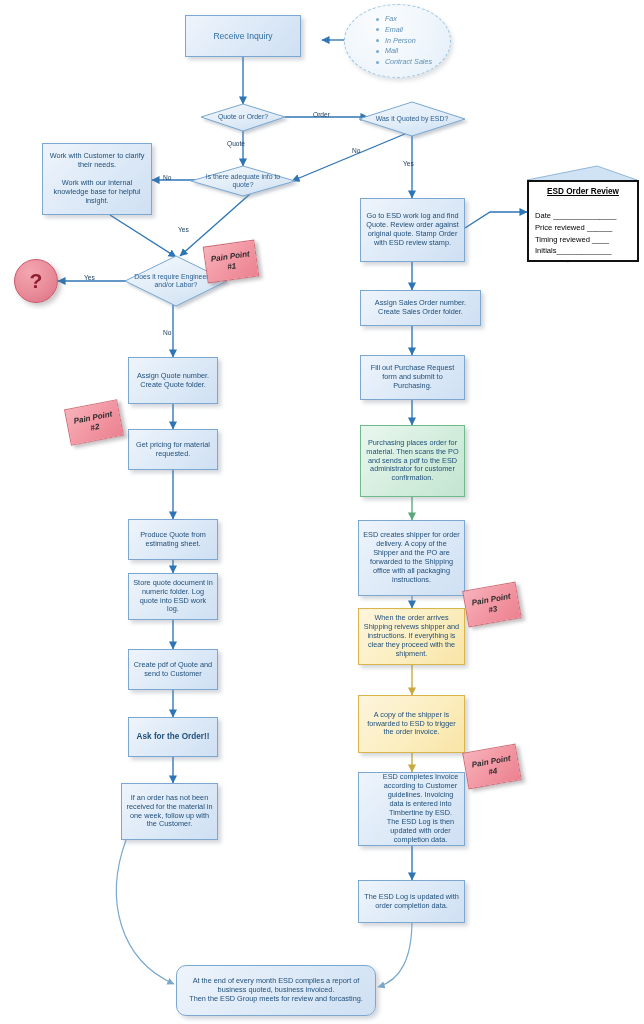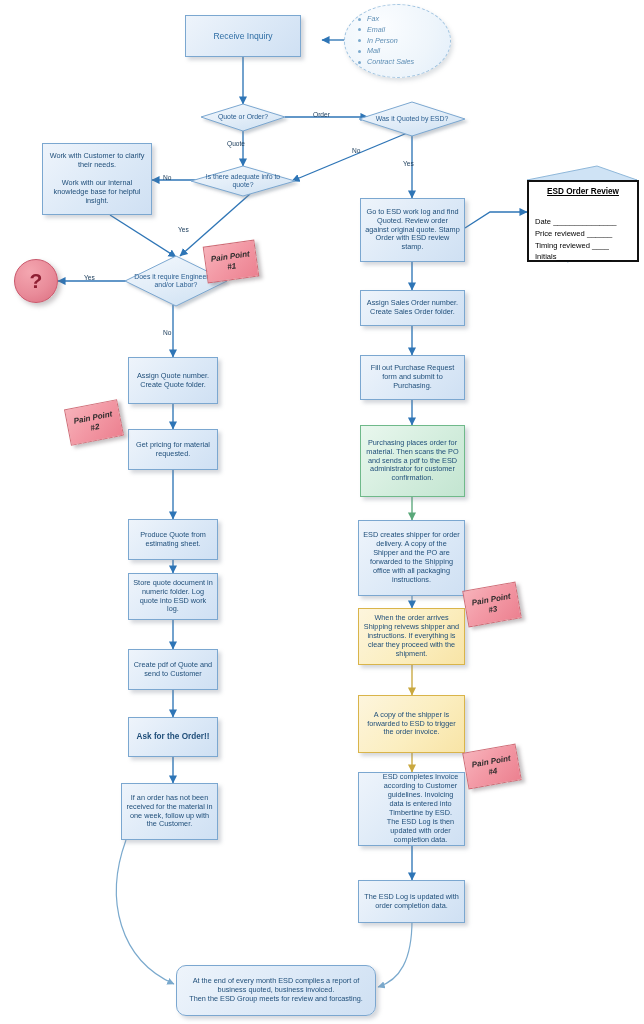--- a/index.html
+++ b/index.html
@@ -58,21 +58,21 @@
     width: 100%;
     padding: 0 6px;
   }
 
   
   .oval {
     border: 1px dashed #9fc3e0;
     border-radius: 50%;
     background: radial-gradient(circle at 35% 28%, #fbfdff 0%, #eef5fb 60%, #e2eefa 100%);
     box-shadow: 2px 3px 4px rgba(120,130,145,0.25);
-    justify-content: flex-start;
+    justify-content: center;
     align-items: center;
   }
   .oval ul {
     list-style: none;
     margin: 0; padding: 0 0 0 22px;
     font-style: italic;
     font-size: 7.2px;
     color: #5f8fb5;
     line-height: 1.5;
     text-align: left;
@@ -122,21 +122,21 @@
     border: 2px solid #111111;
     padding: 5px 6px 0 6px;
     text-align: left;
   }
   .cube .title {
     text-align: center;
     font-weight: bold;
     font-size: 8.2px;
     color: #000;
     text-decoration: underline;
-    margin-bottom: 20px;
+    margin-bottom: 14px;
   }
   .cube .row {
     font-size: 7.6px;
     color: #000;
     white-space: nowrap;
     margin-bottom: 2.5px;
   }
 
   .arrow-label {
     position: absolute;
@@ -318,24 +318,24 @@
 
   <div class="node proc bold" style="left:128px; top:717px; width:90px; height:40px;">
     <span>Ask for the Order!!</span>
   </div>
 
   <div class="node proc" style="left:121px; top:783px; width:97px; height:57px;">
     <span>If an order has not been received for the material in one week, follow up with the  Customer.</span>
   </div>
 
   <div class="node proc" style="left:360px; top:198px; width:105px; height:64px;">
-    <span>Go to ESD work log and find Quoted.  Review order against original quote.  Stamp Order with ESD review stamp.</span>
-  </div>
-
-  <div class="node proc" style="left:360px; top:290px; width:105px; height:36px;">
+    <span>Go to ESD work log and find Quote.  Review order against original quote.  Stamp Order with ESD review stamp.</span>
+  </div>
+
+  <div class="node proc" style="left:360px; top:290px; width:121px; height:36px;">
     <span>Assign Sales Order number. Create Sales Order folder.</span>
   </div>
 
   <div class="node proc" style="left:360px; top:355px; width:105px; height:45px;">
     <span>Fill out Purchase Request form and submit to Purchasing.</span>
   </div>
 
   <div class="node proc green" style="left:360px; top:425px; width:105px; height:72px;">
     <span>Purchasing places order for material.  Then scans the PO and sends a pdf to the ESD administrator for customer confirmation.</span>
   </div>

